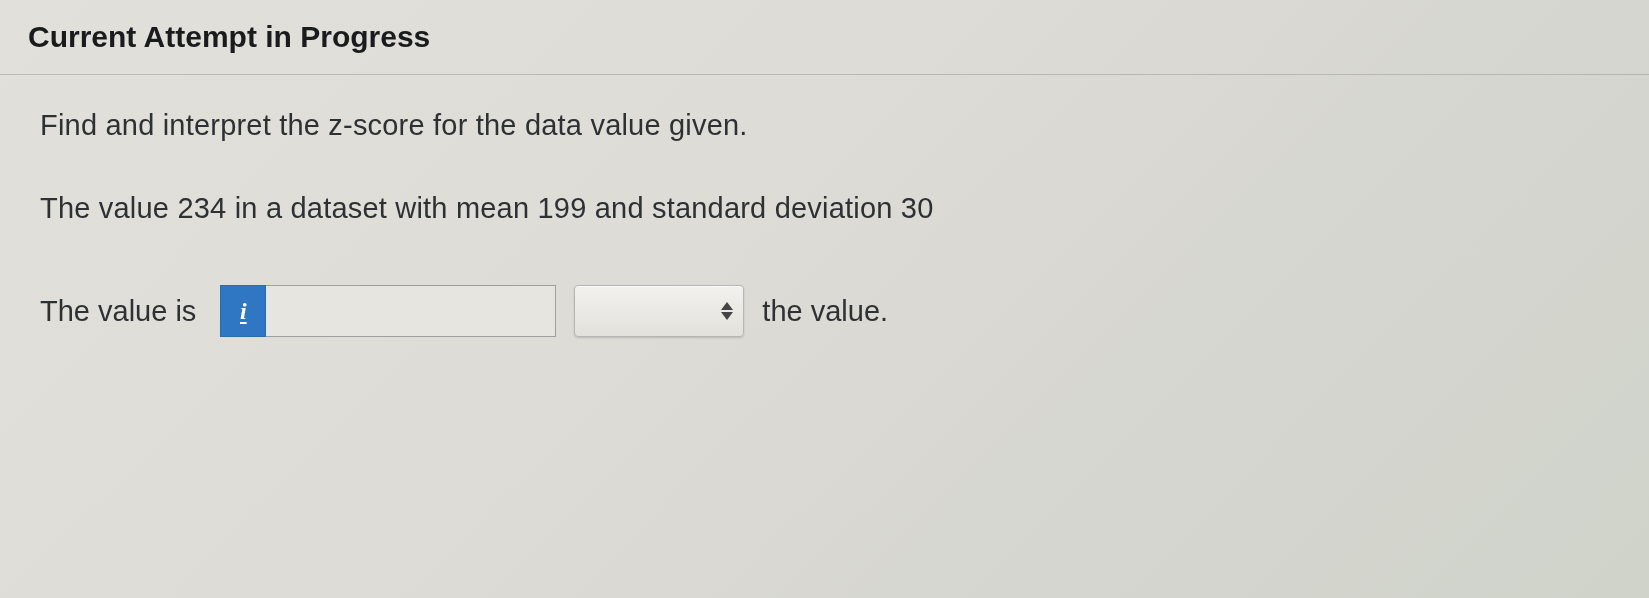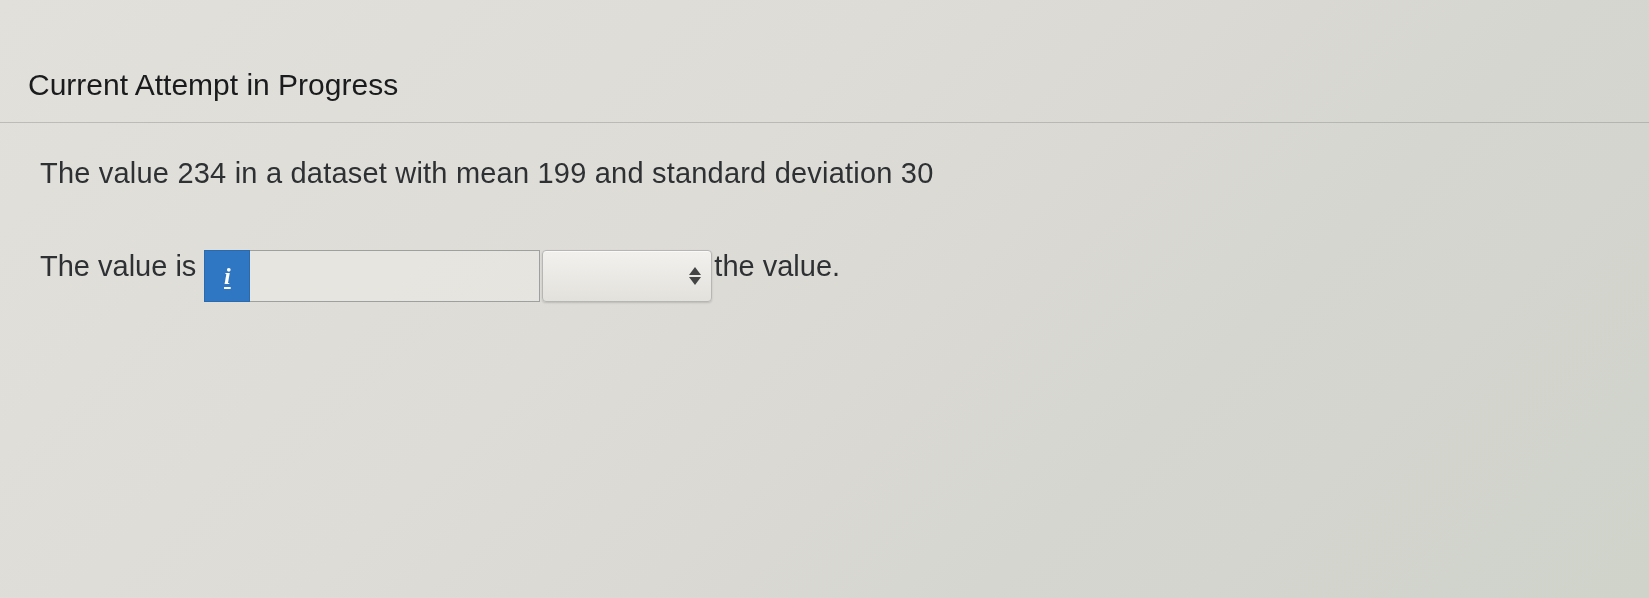--- a/index.html
+++ b/index.html
@@ -12,45 +12,44 @@
     height: 598px;
     font-family: "Segoe UI", "Helvetica Neue", Arial, sans-serif;
     background: linear-gradient(135deg, #e2e0db 0%, #dedcd7 40%, #d6d6d0 70%, #cfd3ca 100%);
     color: #2a2c2e;
     overflow: hidden;
   }
   .page {
     padding: 20px 0 0 0;
   }
   .heading {
-    font-weight: 400;
+    font-weight: 700;
     font-size: 30px;
     padding: 0 28px 20px 28px;
     color: #1a1b1c;
-    margin-top: 48px;
   }
   .divider {
     border: none;
     border-top: 1px solid rgba(120,120,120,0.35);
     margin: 0 0 0 0;
   }
   .content {
     padding: 34px 40px 0 40px;
   }
   .line {
     font-size: 29px;
     font-weight: 400;
     color: #2e3133;
     margin-bottom: 50px;
     letter-spacing: 0.2px;
   }
   .answer-row {
     display: flex;
-    align-items: flex-start;
-    gap: 2px;
+    align-items: center;
+    gap: 18px;
     font-size: 29px;
     color: #2e3133;
     margin-top: 60px;
   }
   .input-group {
     display: inline-flex;
     align-items: stretch;
     height: 52px;
     margin-left: 6px;
   }
@@ -118,20 +117,21 @@
 <body>
 
 <div class="page">
 
   <h2 class="heading">Current Attempt in Progress</h2>
 
   <hr class="divider">
 
   <div class="content">
 
+    <p class="line">Find and interpret the z-score for the data value given.</p>
     <p class="line">The value 234 in a dataset with mean 199 and standard deviation 30</p>
 
     <div class="answer-row">
 
       <span>The value is</span>
 
       <span class="input-group">
         <span class="info-btn">i</span>
         <input type="text" class="num-input" value="" style="">
       </span>

